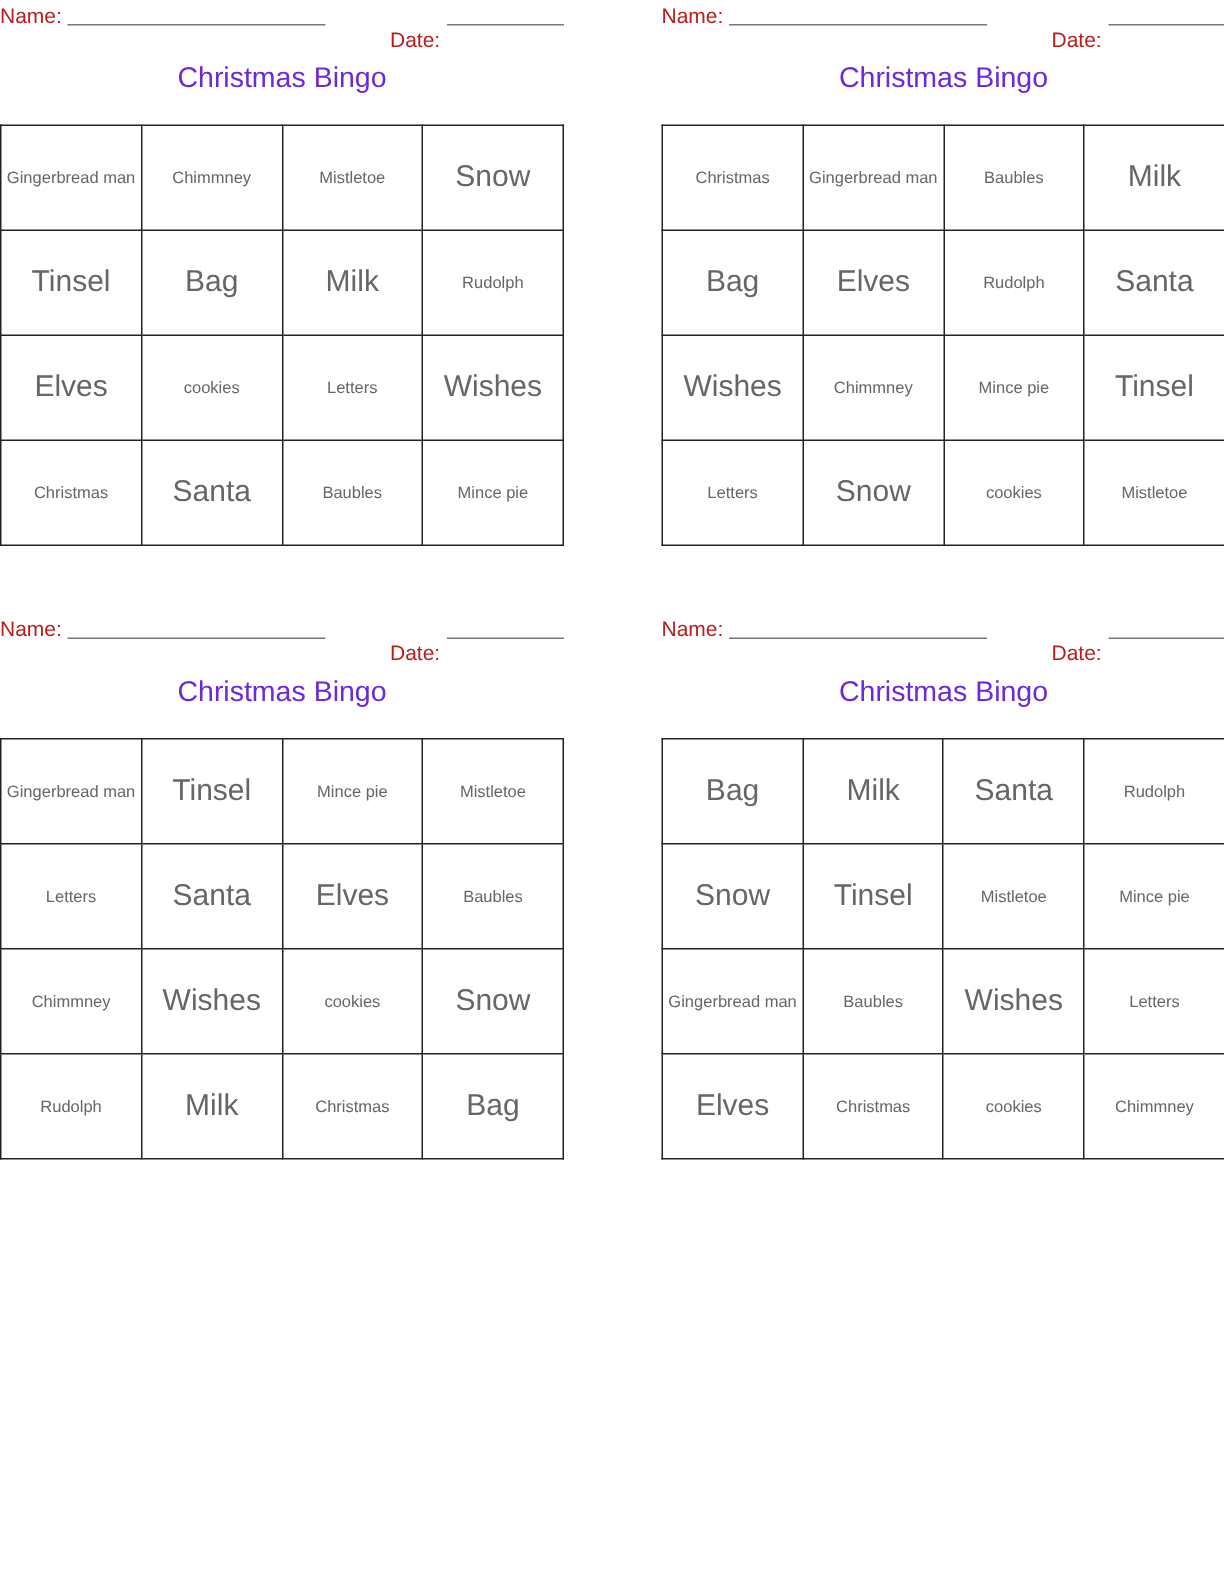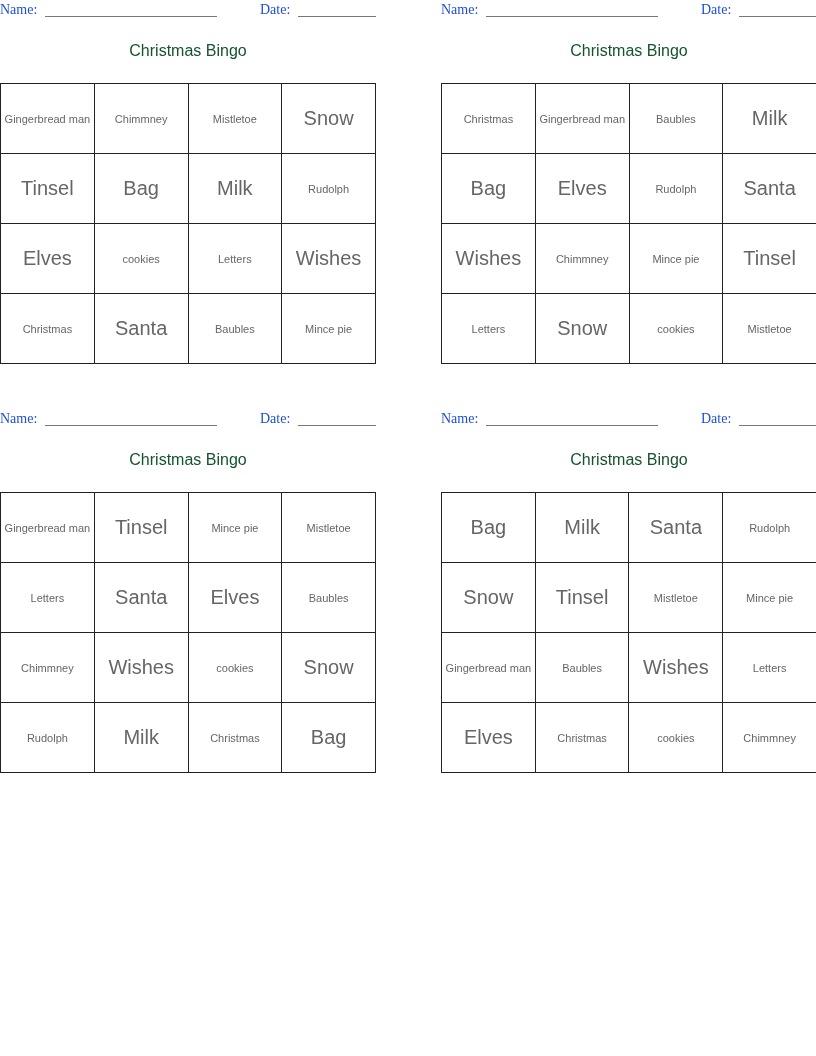--- a/index.html
+++ b/index.html
@@ -1,24 +1,24 @@
 <!DOCTYPE html>
 <html><head>
 <meta charset="utf-8">
 <style>
   html, body { margin: 0; padding: 0; background: #ffffff; }
   body { width: 816px; height: 1056px; position: relative; overflow: hidden;
          font-family: "Liberation Sans", sans-serif; color: #555; }
   .card { position: absolute; width: 376px; }
-  .hdr { position: absolute; top: 0; left: 0; width: 376px; height: 22px; font-size: 14px; color: #1d4ed8; font-family: Liberation Serif, serif; }
+  .hdr { position: absolute; top: 0; left: 0; width: 376px; height: 22px; font-size: 14px; color: #b91c1c; }
   .hdr .name-label { position: absolute; left: 0; top: 2px; }
   .hdr .name-line { position: absolute; left: 45px; top: 16px; width: 172px; border-bottom: 1px solid #777; }
-  .hdr .date-label { position: absolute; left: 260px; top: 2px; }
+  .hdr .date-label { position: absolute; left: 260px; top: 18px; }
   .hdr .date-line { position: absolute; left: 298px; top: 16px; width: 78px; border-bottom: 1px solid #777; }
-  .title { position: absolute; top: 42px; left: 0; width: 376px; text-align: center; font-size: 16px; color: #14532d; }
+  .title { position: absolute; top: 42px; left: 0; width: 376px; text-align: center; font-size: 19px; color: #6d28d9; }
   table.grid { position: absolute; top: 83px; left: 0; border-collapse: collapse; border-radius: 11px; }
   table.grid td { width: 93px; height: 69px; border: 1px solid #222; text-align: center; vertical-align: middle; padding: 0; color: #666; }
   td.sm { font-size: 11px; }
   td.lg { font-size: 20px; }
 </style>
 </head>
 <body>
 
 <div id="root">
     <div class="card" style="left: 0px; top: 0px;">

